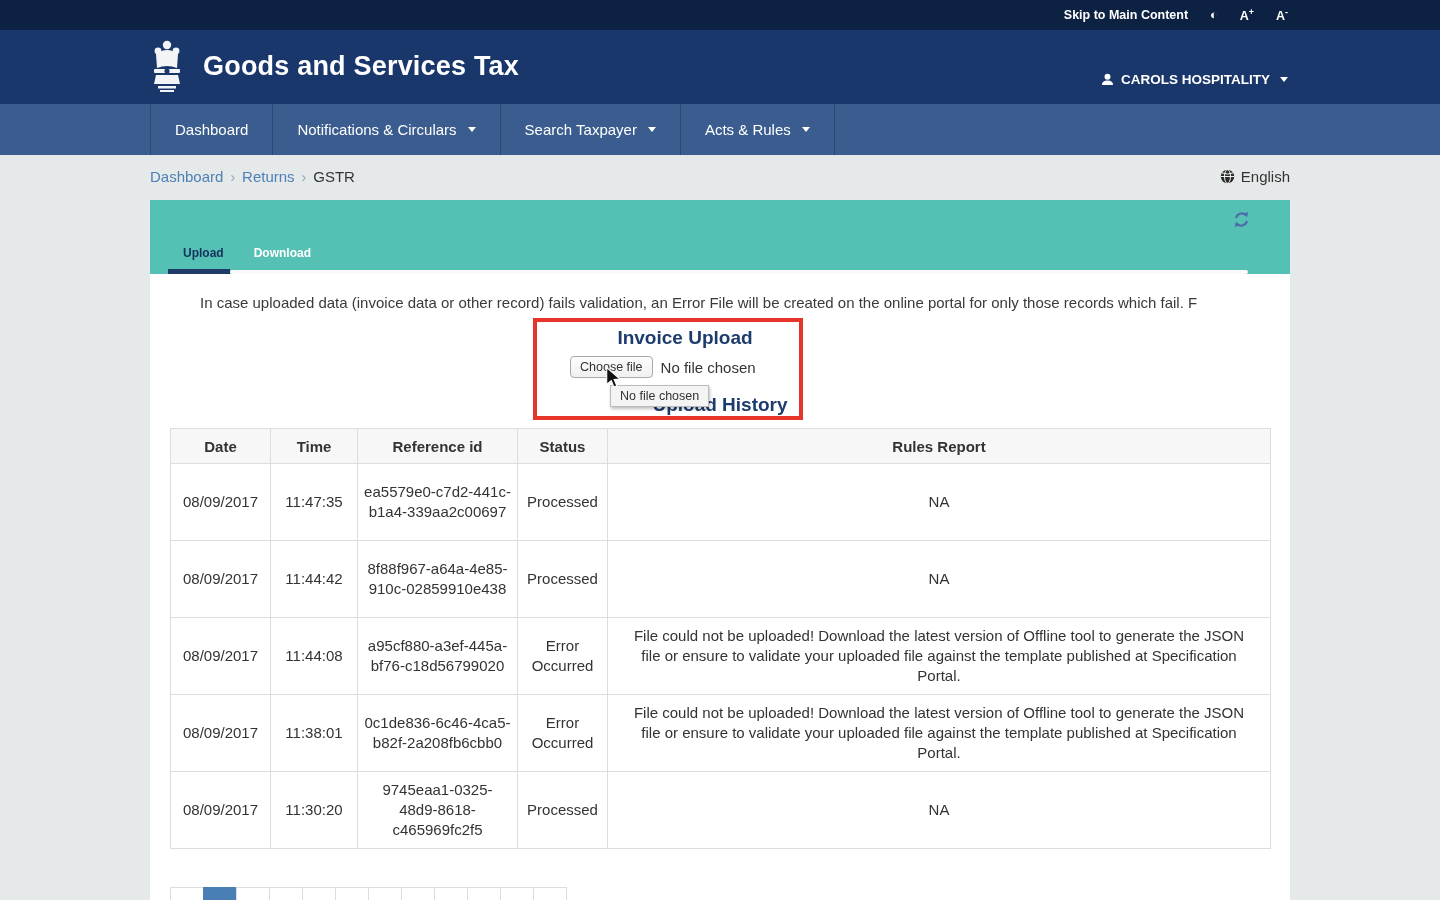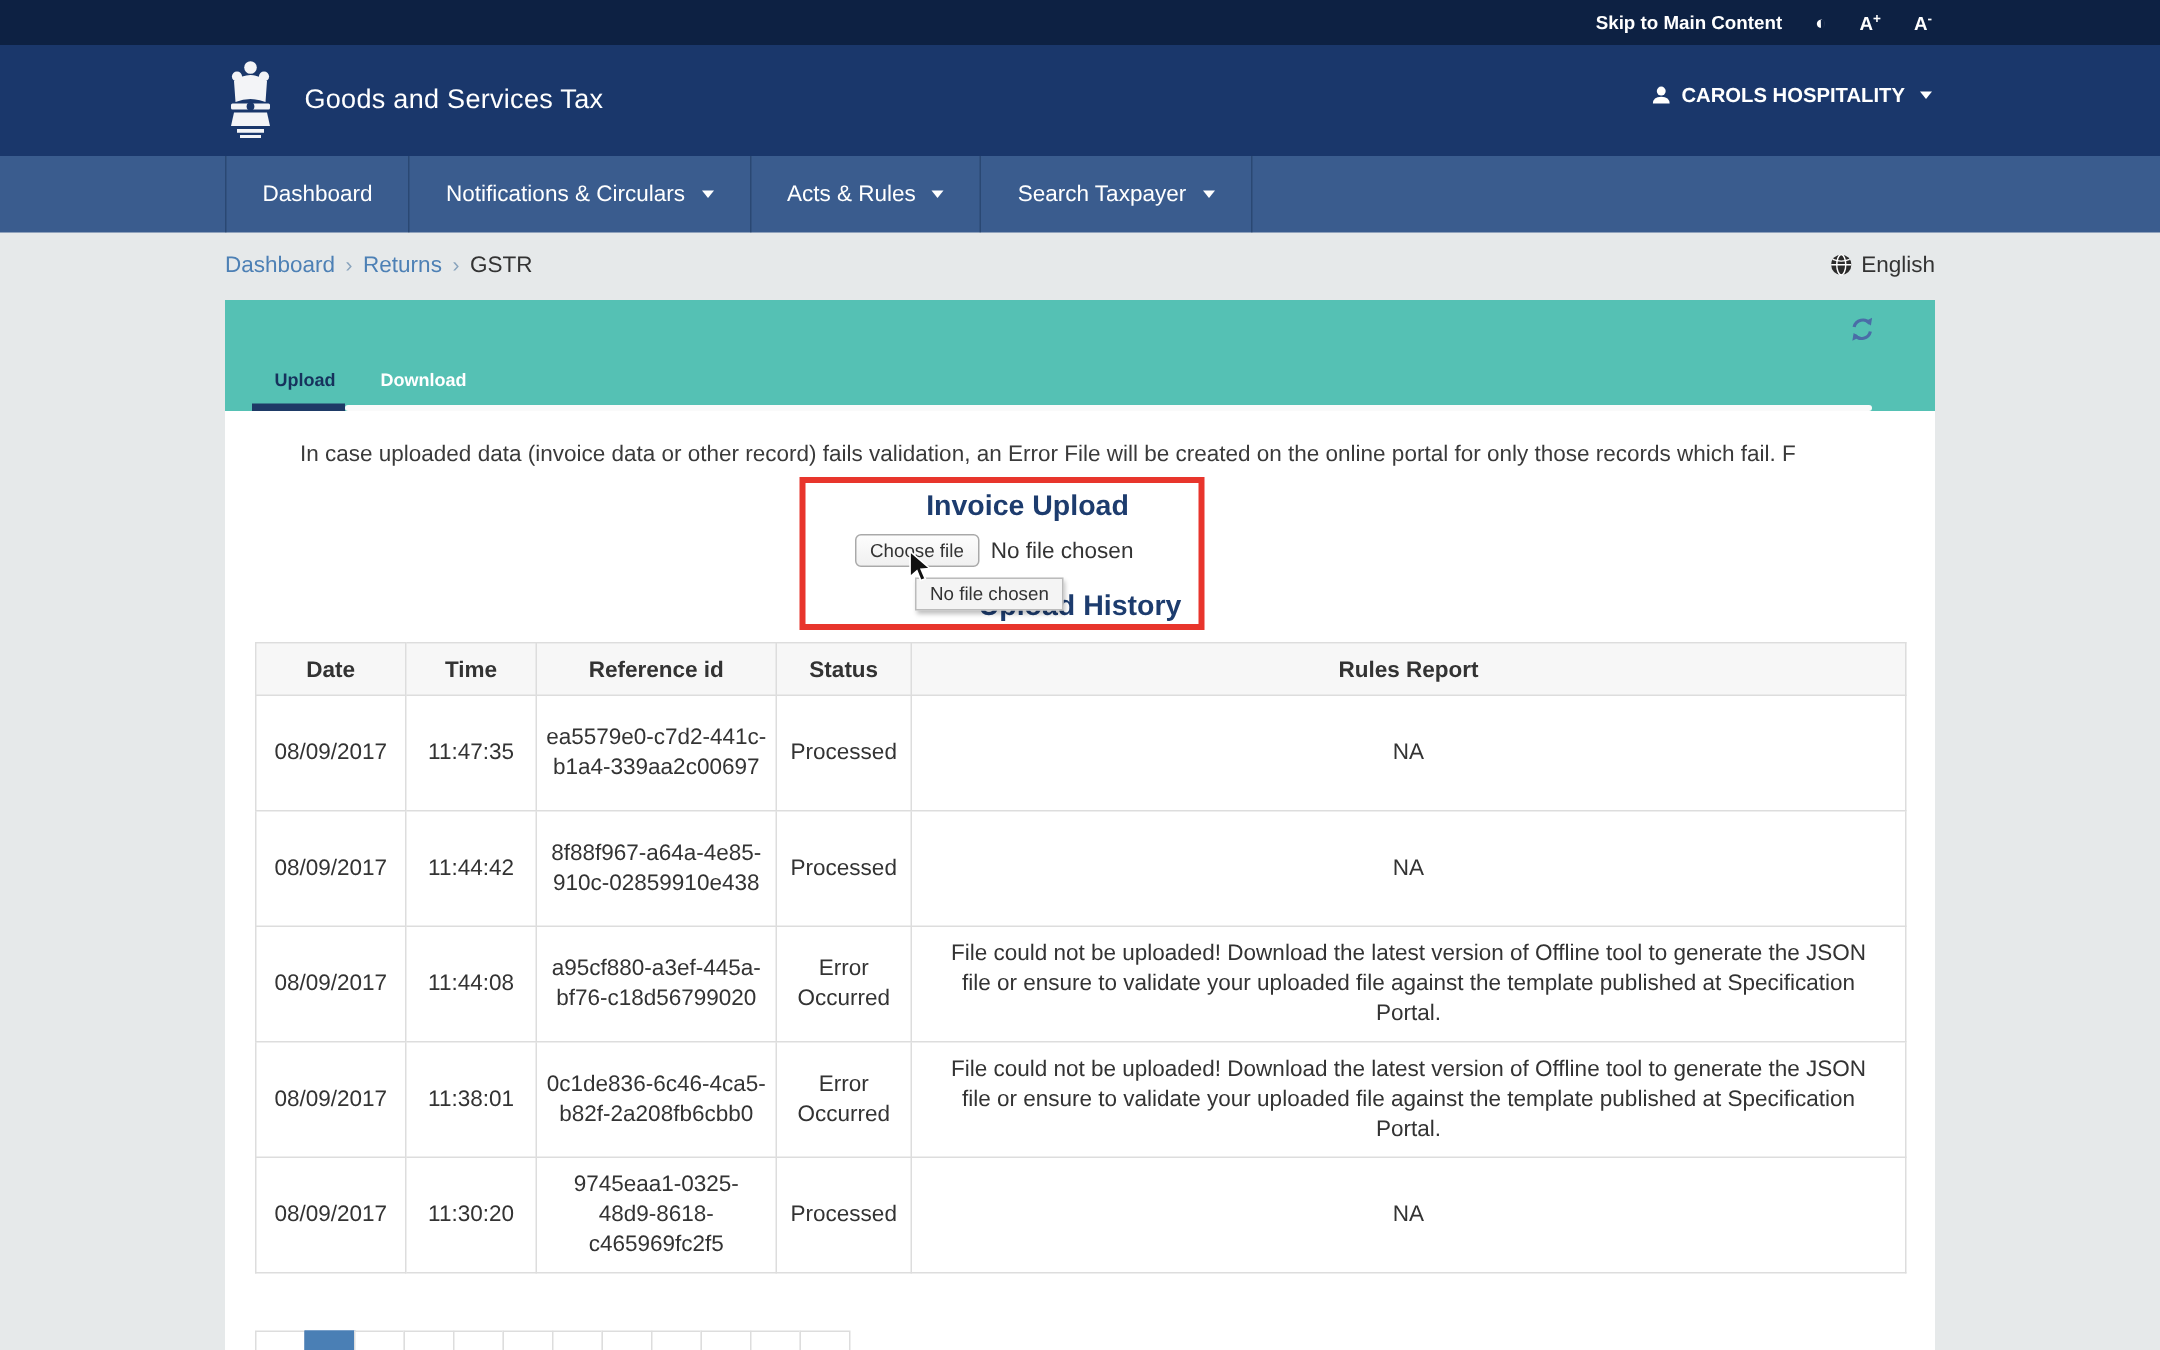--- a/index.html
+++ b/index.html
@@ -10,22 +10,22 @@
   .topbar { position:absolute; top:0; left:0; width:1440px; height:30px; background:#0d2143;
             display:flex; align-items:center; justify-content:flex-end; padding-right:152px; gap:22px; }
   .topbar a, .topbar span { color:#fff; font-size:12.5px; font-weight:bold; text-decoration:none; cursor:pointer; }
   .contrast-glyph { font-size:15px; line-height:1; }
   .fontsz sup { font-size:9px; }
 
   
   .header { position:absolute; top:30px; left:0; width:1440px; height:74px; background:#1a376b; }
   .brand { position:absolute; left:150px; top:8px; display:flex; align-items:center; gap:19px; }
   .emblem { width:34px; height:57px; }
-  .app-title { color:#fff; font-size:18px; font-weight:400; letter-spacing:.2px; }
-  .user-menu { position:absolute; right:152px; top:26px; display:flex; align-items:center; gap:7px;
+  .app-title { color:#fff; font-size:27px; font-weight:700; letter-spacing:.2px; }
+  .user-menu { position:absolute; right:152px; top:42px; display:flex; align-items:center; gap:7px;
                color:#fff; font-size:13.5px; font-weight:bold; cursor:pointer; }
   .caret-down { width:0; height:0; border-left:4px solid transparent; border-right:4px solid transparent;
                 border-top:5px solid #fff; display:inline-block; margin-left:3px; }
 
   
   .navbar { position:absolute; top:104px; left:0; width:1440px; height:51px; background:#3a5c8e; display:flex; padding-left:150px; }
   .nav-item { display:flex; align-items:center; gap:8px; color:#fff; font-size:15px; padding:0 24px;
               border-right:1px solid rgba(13,33,67,.35); cursor:pointer; }
   .nav-item:first-child { border-left:1px solid rgba(13,33,67,.35); }
 
@@ -123,25 +123,25 @@
 
 <div class="navbar">
   <div class="nav-item">
       <span>Dashboard</span>
     </div>
   <div class="nav-item">
       <span>Notifications &amp; Circulars</span>
       <i class="caret-down"></i>
     </div>
   <div class="nav-item">
+      <span>Search Taxpayer</span>
+      <i class="caret-down"></i>
+    </div>
+  <div class="nav-item">
       <span>Acts &amp; Rules</span>
-      <i class="caret-down"></i>
-    </div>
-  <div class="nav-item">
-      <span>Search Taxpayer</span>
       <i class="caret-down"></i>
     </div>
 </div>
 
 <div class="crumb-row">
   <div class="crumbs">
     <a>Dashboard</a><span class="sep">›</span><a>Returns</a><span class="sep">›</span><span class="current">GSTR</span>
   </div>
   <div class="lang">
     <svg width="15" height="15" viewBox="0 0 16 16">

